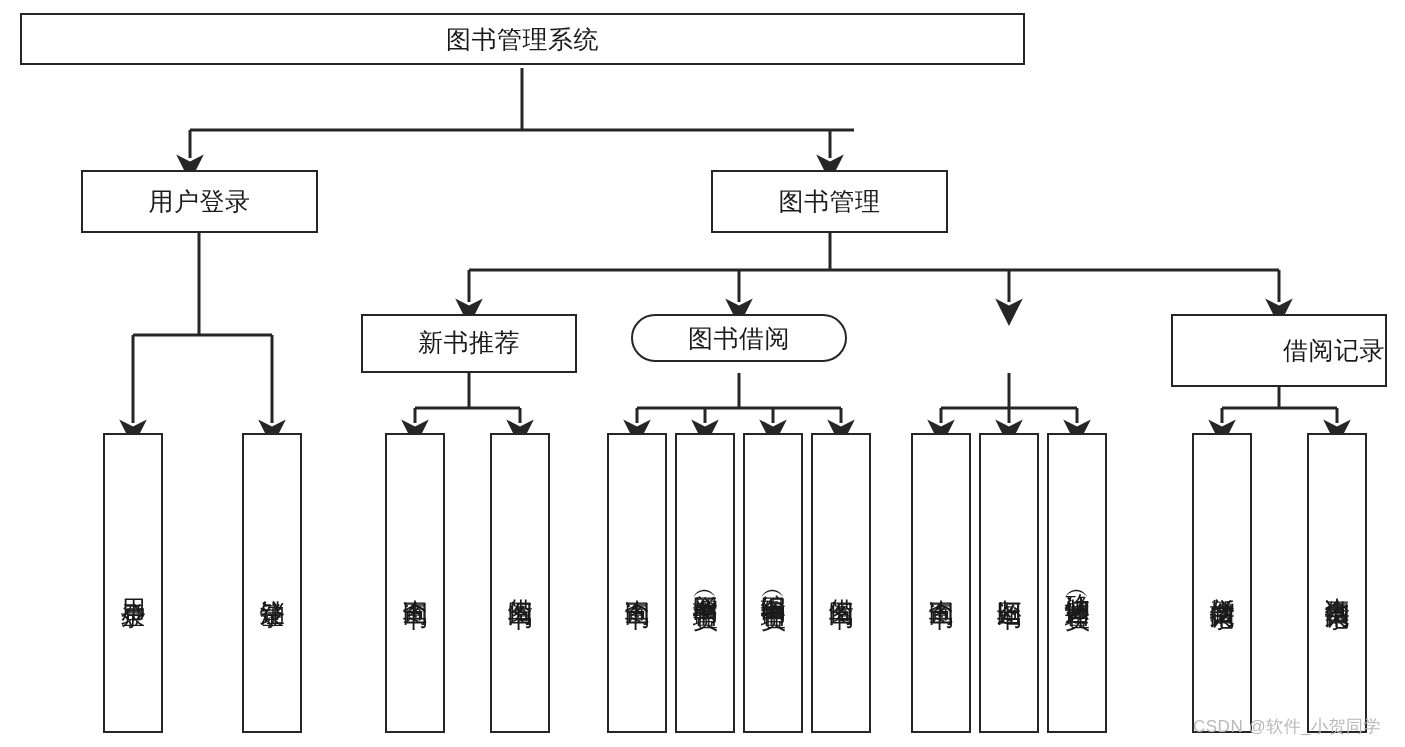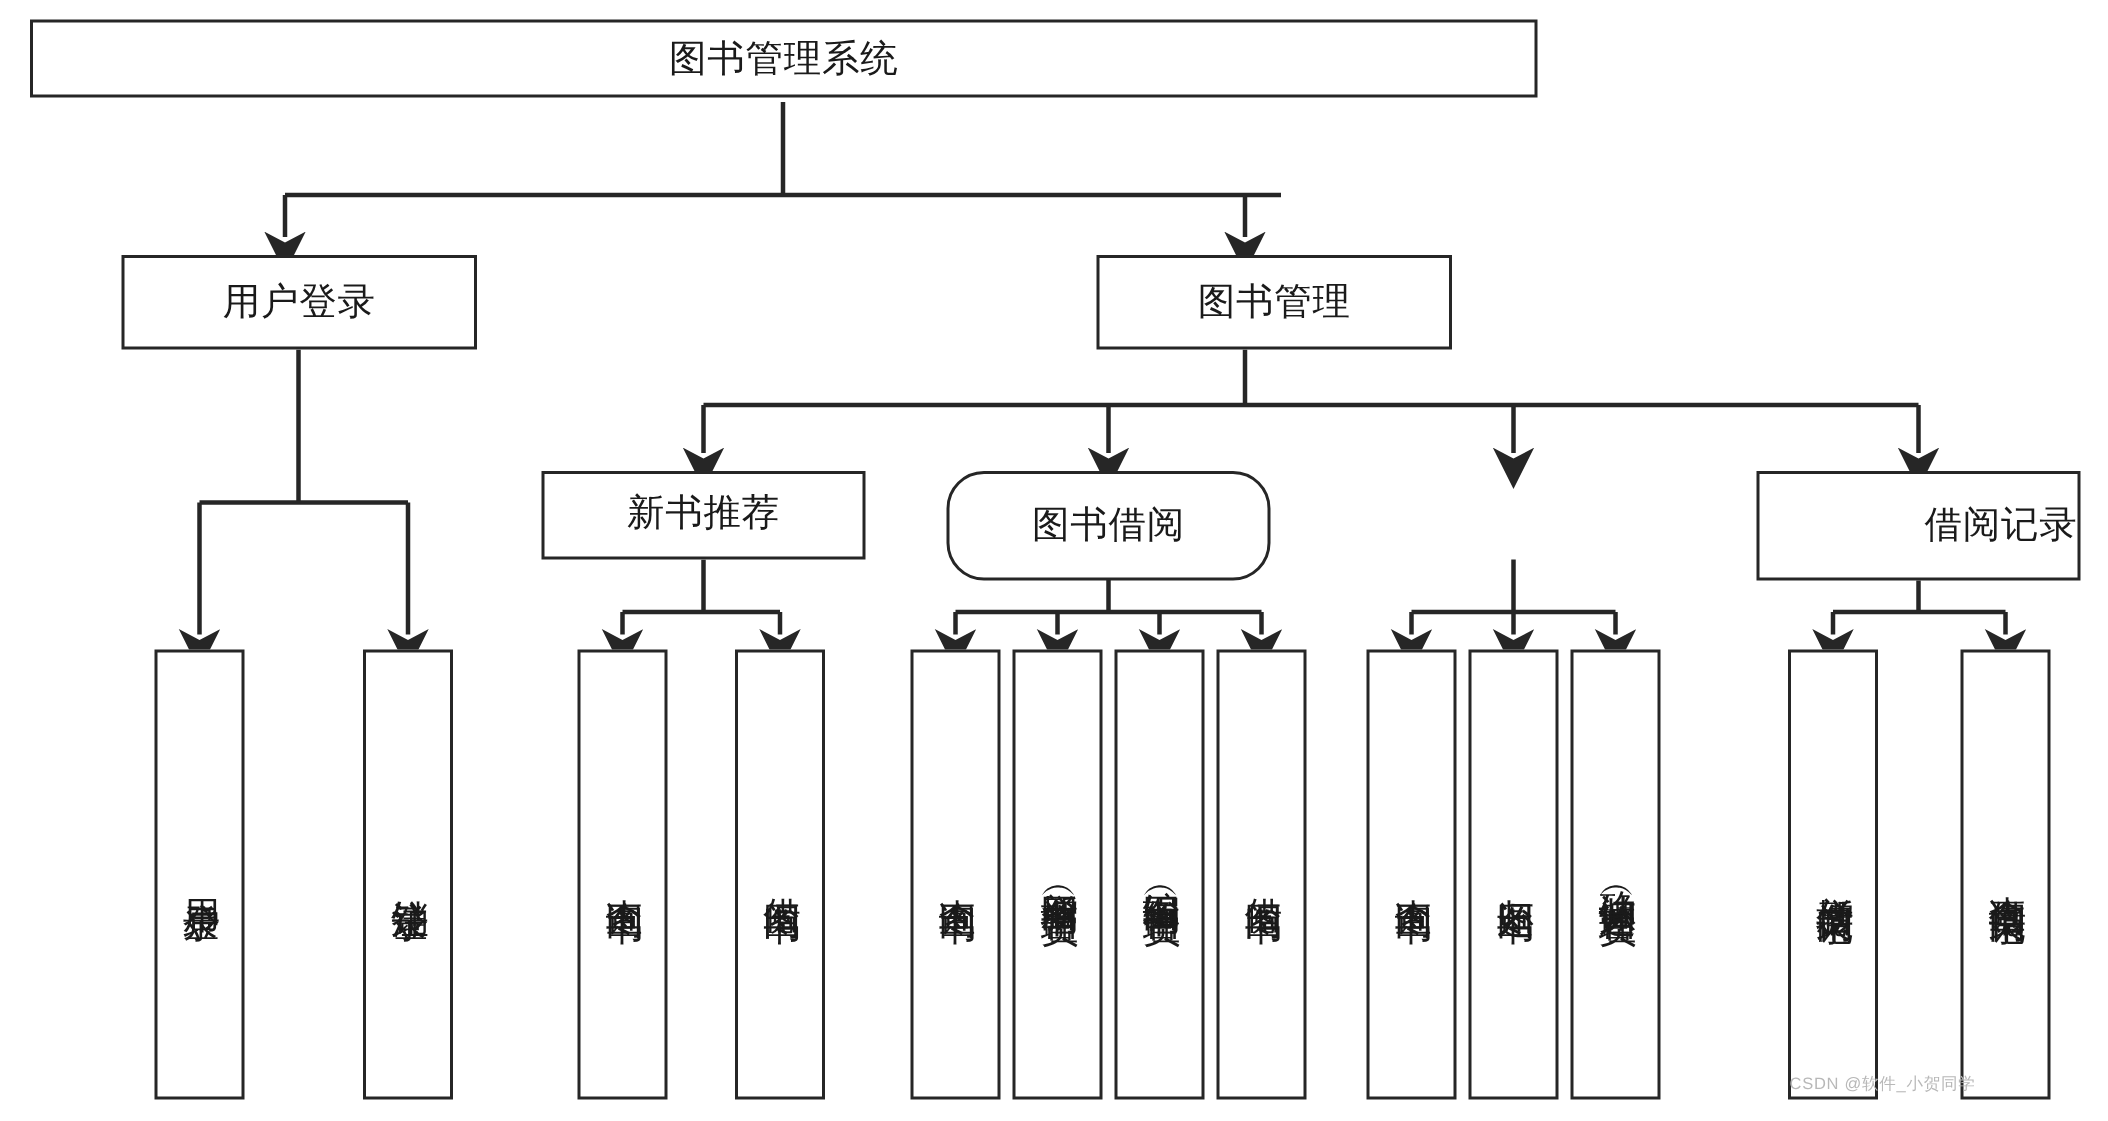--- a/index.html
+++ b/index.html
@@ -56,21 +56,21 @@
     writing-mode: vertical-rl;
     text-orientation: upright;
     font-size: 25px;
     line-height: 1.18;
     letter-spacing: 2px;
   }
   #watermark {
     position: absolute;
     left: 1193px;
     top: 715px;
-    font-size: 11px;
+    font-size: 17px;
     color: #b8b8b8;
     letter-spacing: 0.5px;
     white-space: pre;
     pointer-events: none;
   }
 </style>
 </head>
 <body>
 
 <div id="canvas">
@@ -127,29 +127,29 @@
   </svg>
 
   <div class="node root horiz" style="left:20px; top:13px; width:1005px; height:52px;">
     <span class="label">图书管理系统</span>
   </div>
 
   <div class="node horiz" style="left:81px; top:170px; width:237px; height:63px;">
     <span class="label">用户登录</span>
   </div>
 
-  <div class="node horiz" style="left:711px; top:170px; width:237px; height:63px;margin-left:20px;">
+  <div class="node horiz" style="left:711px; top:170px; width:237px; height:63px;">
     <span class="label">图书管理</span>
   </div>
 
   <div class="node horiz" style="left:361px; top:314px; width:216px; height:59px;font-family:Liberation Serif, serif;">
     <span class="label">新书推荐</span>
   </div>
 
-  <div class="node horiz" style="left:631px; top:314px; width:216px; height:73px;border-radius:25px;">
+  <div class="node horiz" style="left:631px; top:314px; width:216px; height:48px;border-radius:25px;">
     <span class="label">图书借阅</span>
   </div>
 
 
   <div class="node horiz" style="left:1171px; top:314px; width:216px; height:73px;justify-content:flex-end;">
     <span class="label">借阅记录</span>
   </div>
 
   <div class="node vert" style="left:103px; top:433px; width:60px; height:300px;">
     <span class="label">用户登录</span>

